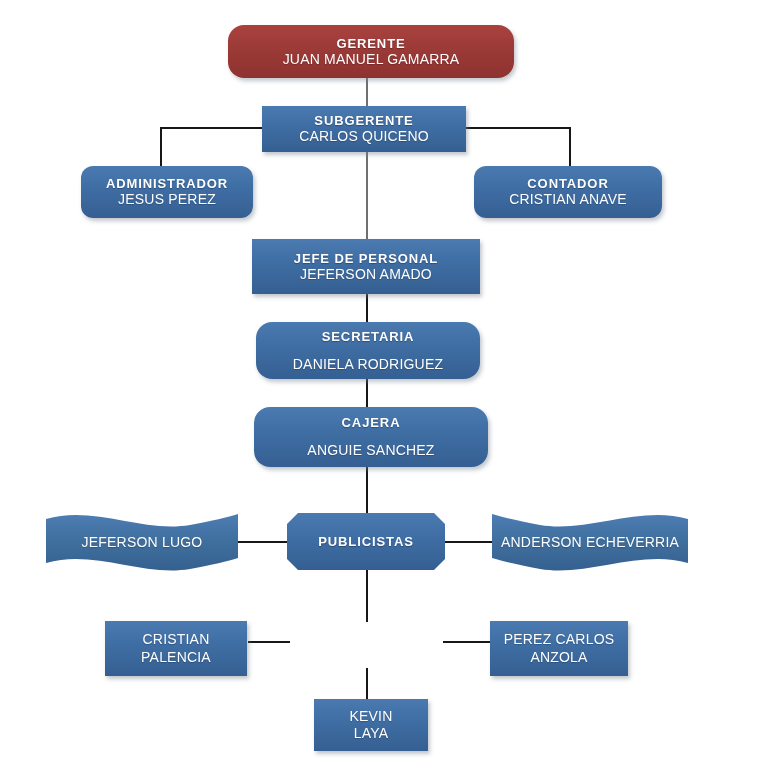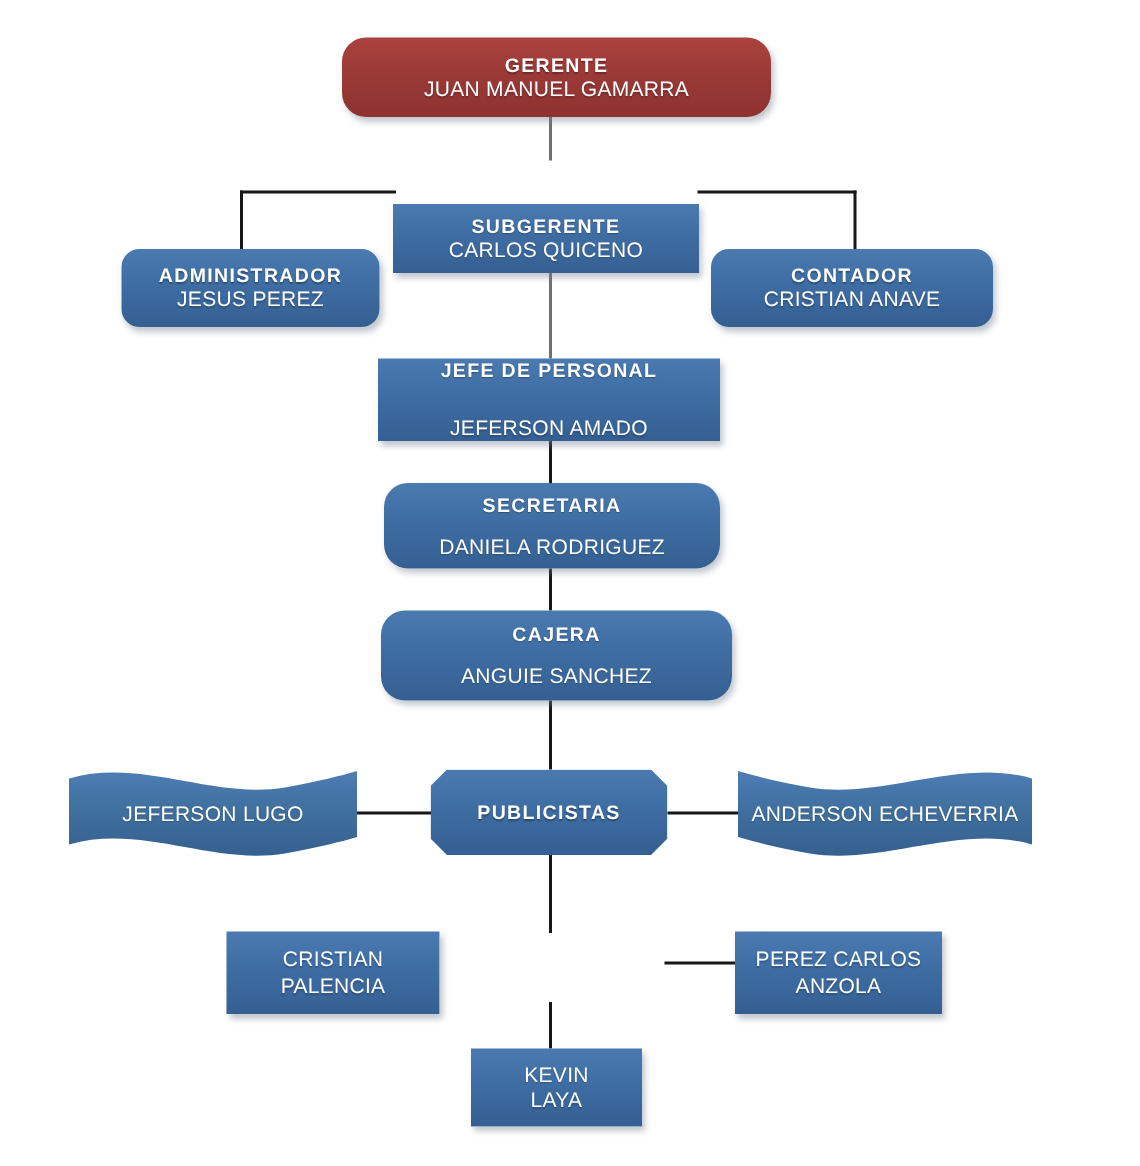--- a/index.html
+++ b/index.html
@@ -126,36 +126,36 @@
 
   <div class="ln lnh" style="left:443px; top:641px; width:48px;"></div>
 
   <div class="ln lnv" style="left:366px; top:668px; height:31px;"></div>
 
   <div class="node red" style="left:228px; top:25px; width:286px; height:53px;">
     <div class="ttl">GERENTE</div>
     <div class="nm">JUAN MANUEL GAMARRA</div>
   </div>
 
-  <div class="node sq" style="left:262px; top:106px; width:204px; height:46px;margin-top:30px;">
+  <div class="node sq" style="left:262px; top:106px; width:204px; height:46px;">
     <div class="ttl">SUBGERENTE</div>
     <div class="nm">CARLOS QUICENO</div>
   </div>
 
   <div class="node rnd" style="left:81px; top:166px; width:172px; height:52px;">
     <div class="ttl">ADMINISTRADOR</div>
     <div class="nm">JESUS PEREZ</div>
   </div>
 
   <div class="node rnd" style="left:474px; top:166px; width:188px; height:52px;">
     <div class="ttl">CONTADOR</div>
     <div class="nm">CRISTIAN ANAVE</div>
   </div>
 
-  <div class="node sq" style="left:252px; top:239px; width:228px; height:55px;justify-content:space-between;">
+  <div class="node sq" style="left:252px; top:239px; width:228px; height:55px;">
     <div class="ttl">JEFE DE PERSONAL</div>
     <div class="nm">JEFERSON AMADO</div>
   </div>
 
   <div class="node rnd-lg" style="left:256px; top:322px; width:224px; height:57px;">
     <div class="ttl">SECRETARIA</div>
     <div class="nm">DANIELA RODRIGUEZ</div>
   </div>
 
   <div class="node rnd-lg" style="left:254px; top:407px; width:234px; height:60px;">
@@ -189,21 +189,21 @@
           <stop offset="45%" stop-color="#40709f"></stop>
           <stop offset="100%" stop-color="#35608f"></stop>
         </linearGradient>
       </defs>
       <path d="M0,3 C10,6 26,10 48,14 C96,22 148,-6 196,8 L196,52 C148,38 96,66 48,58 C26,54 10,50 0,47 Z" fill="url(#gribR)"></path>
     </svg>
     <div class="lbl nm" style="position:absolute; left:0; top:0; width:100%; height:100%; display:flex; align-items:center; justify-content:center;">ANDERSON ECHEVERRIA</div>
   </div>
 
 
-  <div class="node sq" style="left:105px; top:621px; width:142px; height:55px;margin-left:46px;">
+  <div class="node sq" style="left:105px; top:621px; width:142px; height:55px;">
     <div class="nm two">CRISTIAN</div>
     <div class="nm two">PALENCIA</div>
   </div>
 
   <div class="node sq" style="left:490px; top:621px; width:138px; height:55px;">
     <div class="nm two">PEREZ CARLOS</div>
     <div class="nm two">ANZOLA</div>
   </div>
 
   <div class="node sq" style="left:314px; top:699px; width:114px; height:52px;">

